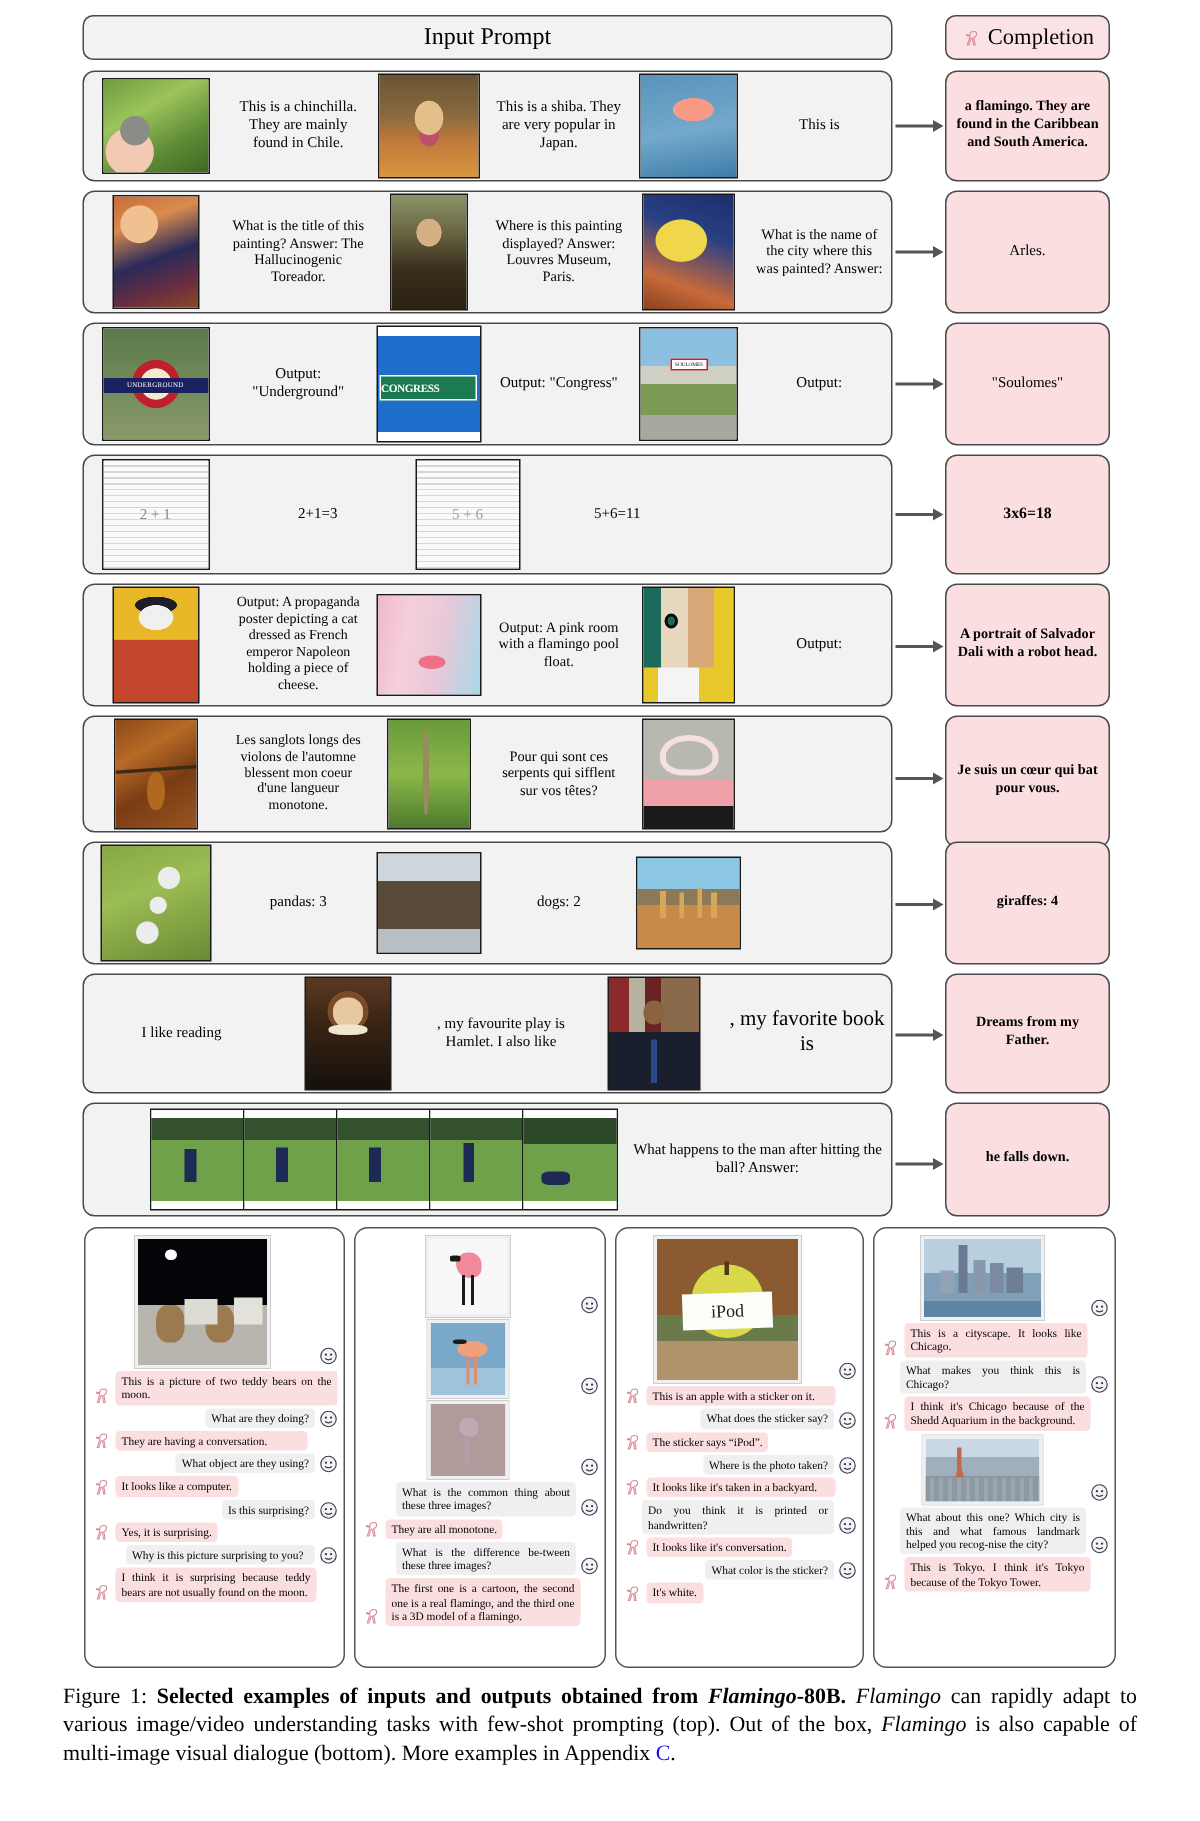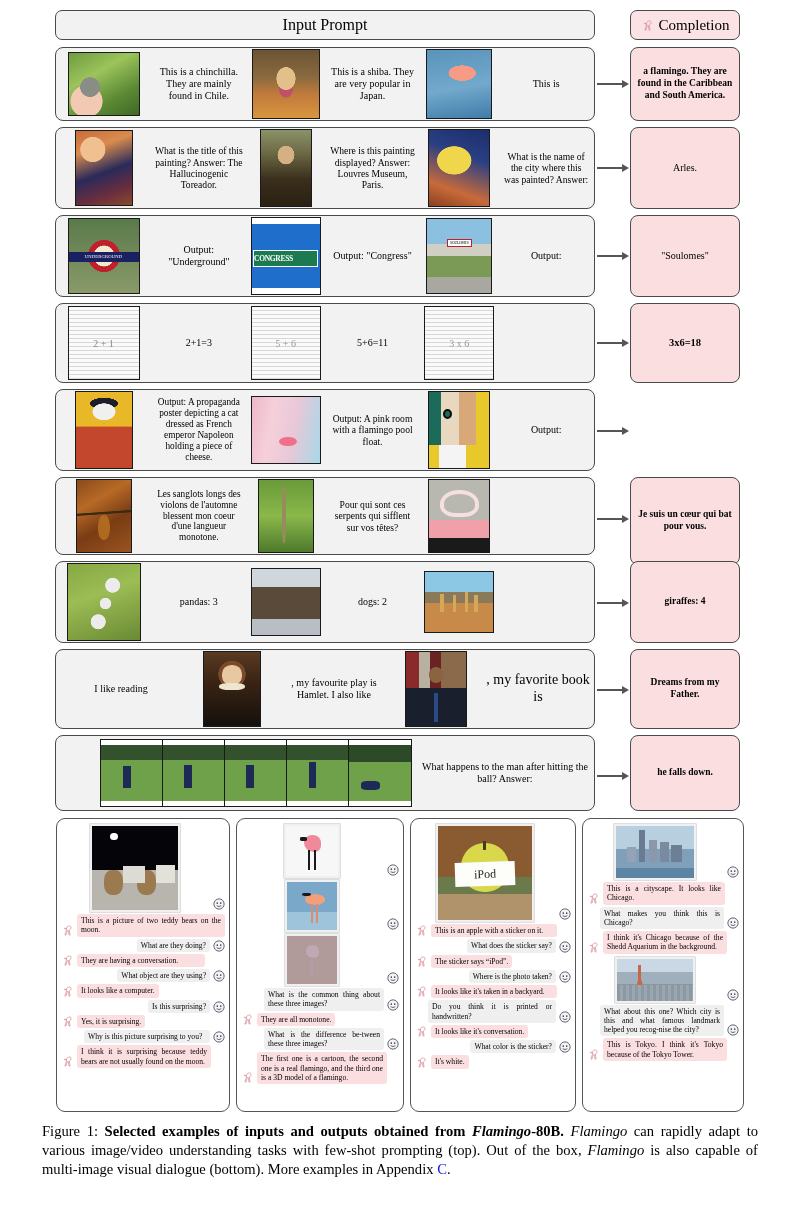--- a/index.html
+++ b/index.html
@@ -227,26 +227,20 @@
       </div>
     </div>
     <div class="cell-txt" style="font-size:10px;">2+1=3</div>
     <div class="cell-img" style="width:78px;">
       <div class="thumb" style="width:70px;height:74px;">
         <div class="ph" style="background:repeating-linear-gradient(180deg,#fafafa 0 3px,#d7d7d7 3px 4px);"></div>
         <div style="position:absolute;inset:0;display:flex;align-items:center;justify-content:center;color:#9a9a9a;font-size:10px;">5 + 6</div>
       </div>
     </div>
     <div class="cell-txt" style="font-size:10px;">5+6=11</div>
-    <div class="cell-img" style="width:78px;">
-      <div class="thumb" style="width:70px;height:74px;">
-        <div class="ph" style="background:repeating-linear-gradient(180deg,#fafafa 0 3px,#d7d7d7 3px 4px);"></div>
-        <div style="position:absolute;inset:0;display:flex;align-items:center;justify-content:center;color:#9a9a9a;font-size:10px;">3 x 6</div>
-      </div>
-    </div>
     <div class="cell-txt" style="font-size:10px;"></div>
   </div>
   <div class="arrow" style="left:597px;top:336px;">
       <div class="line"></div>
       <div class="head"></div>
     </div>
   <div class="cbox" style="top:303px;height:80px;font-size:10.5px;">3x6=18</div>
 
   <div class="prow" style="top:389px;height:82px;">
     <div class="cell-img" style="width:95px;">
@@ -271,20 +265,21 @@
         <div style="position:absolute;left:0;bottom:0;width:100%;height:30%;background:linear-gradient(90deg,#e8c82a 0 16%,#f4f4f4 16% 62%,#e8c82a 62% 100%)"></div>
         <div style="position:absolute;left:22%;top:22%;width:16%;height:14%;border:2px solid #0a0a0a;border-radius:50%;background:#1c6a5a;"></div>
       </div>
     </div>
     <div class="cell-txt" style="font-size:10px;">Output:</div>
   </div>
   <div class="arrow" style="left:597px;top:424px;">
       <div class="line"></div>
       <div class="head"></div>
     </div>
+  <div class="cbox" style="top:389px;height:82px;">A portrait of Salvador Dali with a robot head.</div>
 
   <div class="prow" style="top:477px;height:78px;">
     <div class="cell-img" style="width:95px;">
       <div class="thumb" style="width:56px;height:74px;">
         <div class="ph" style="background:
           linear-gradient(176deg,transparent 44%, #3a2a16 45% 47%, transparent 48%),
           linear-gradient(150deg,#8a4a1a 0%,#b86a26 30%,#7a3c14 60%,#9a5420 100%)"></div>
         <div style="position:absolute;left:40%;top:48%;width:22%;height:36%;background:#b06a20;border-radius:45%;"></div>
       </div>
     </div>

